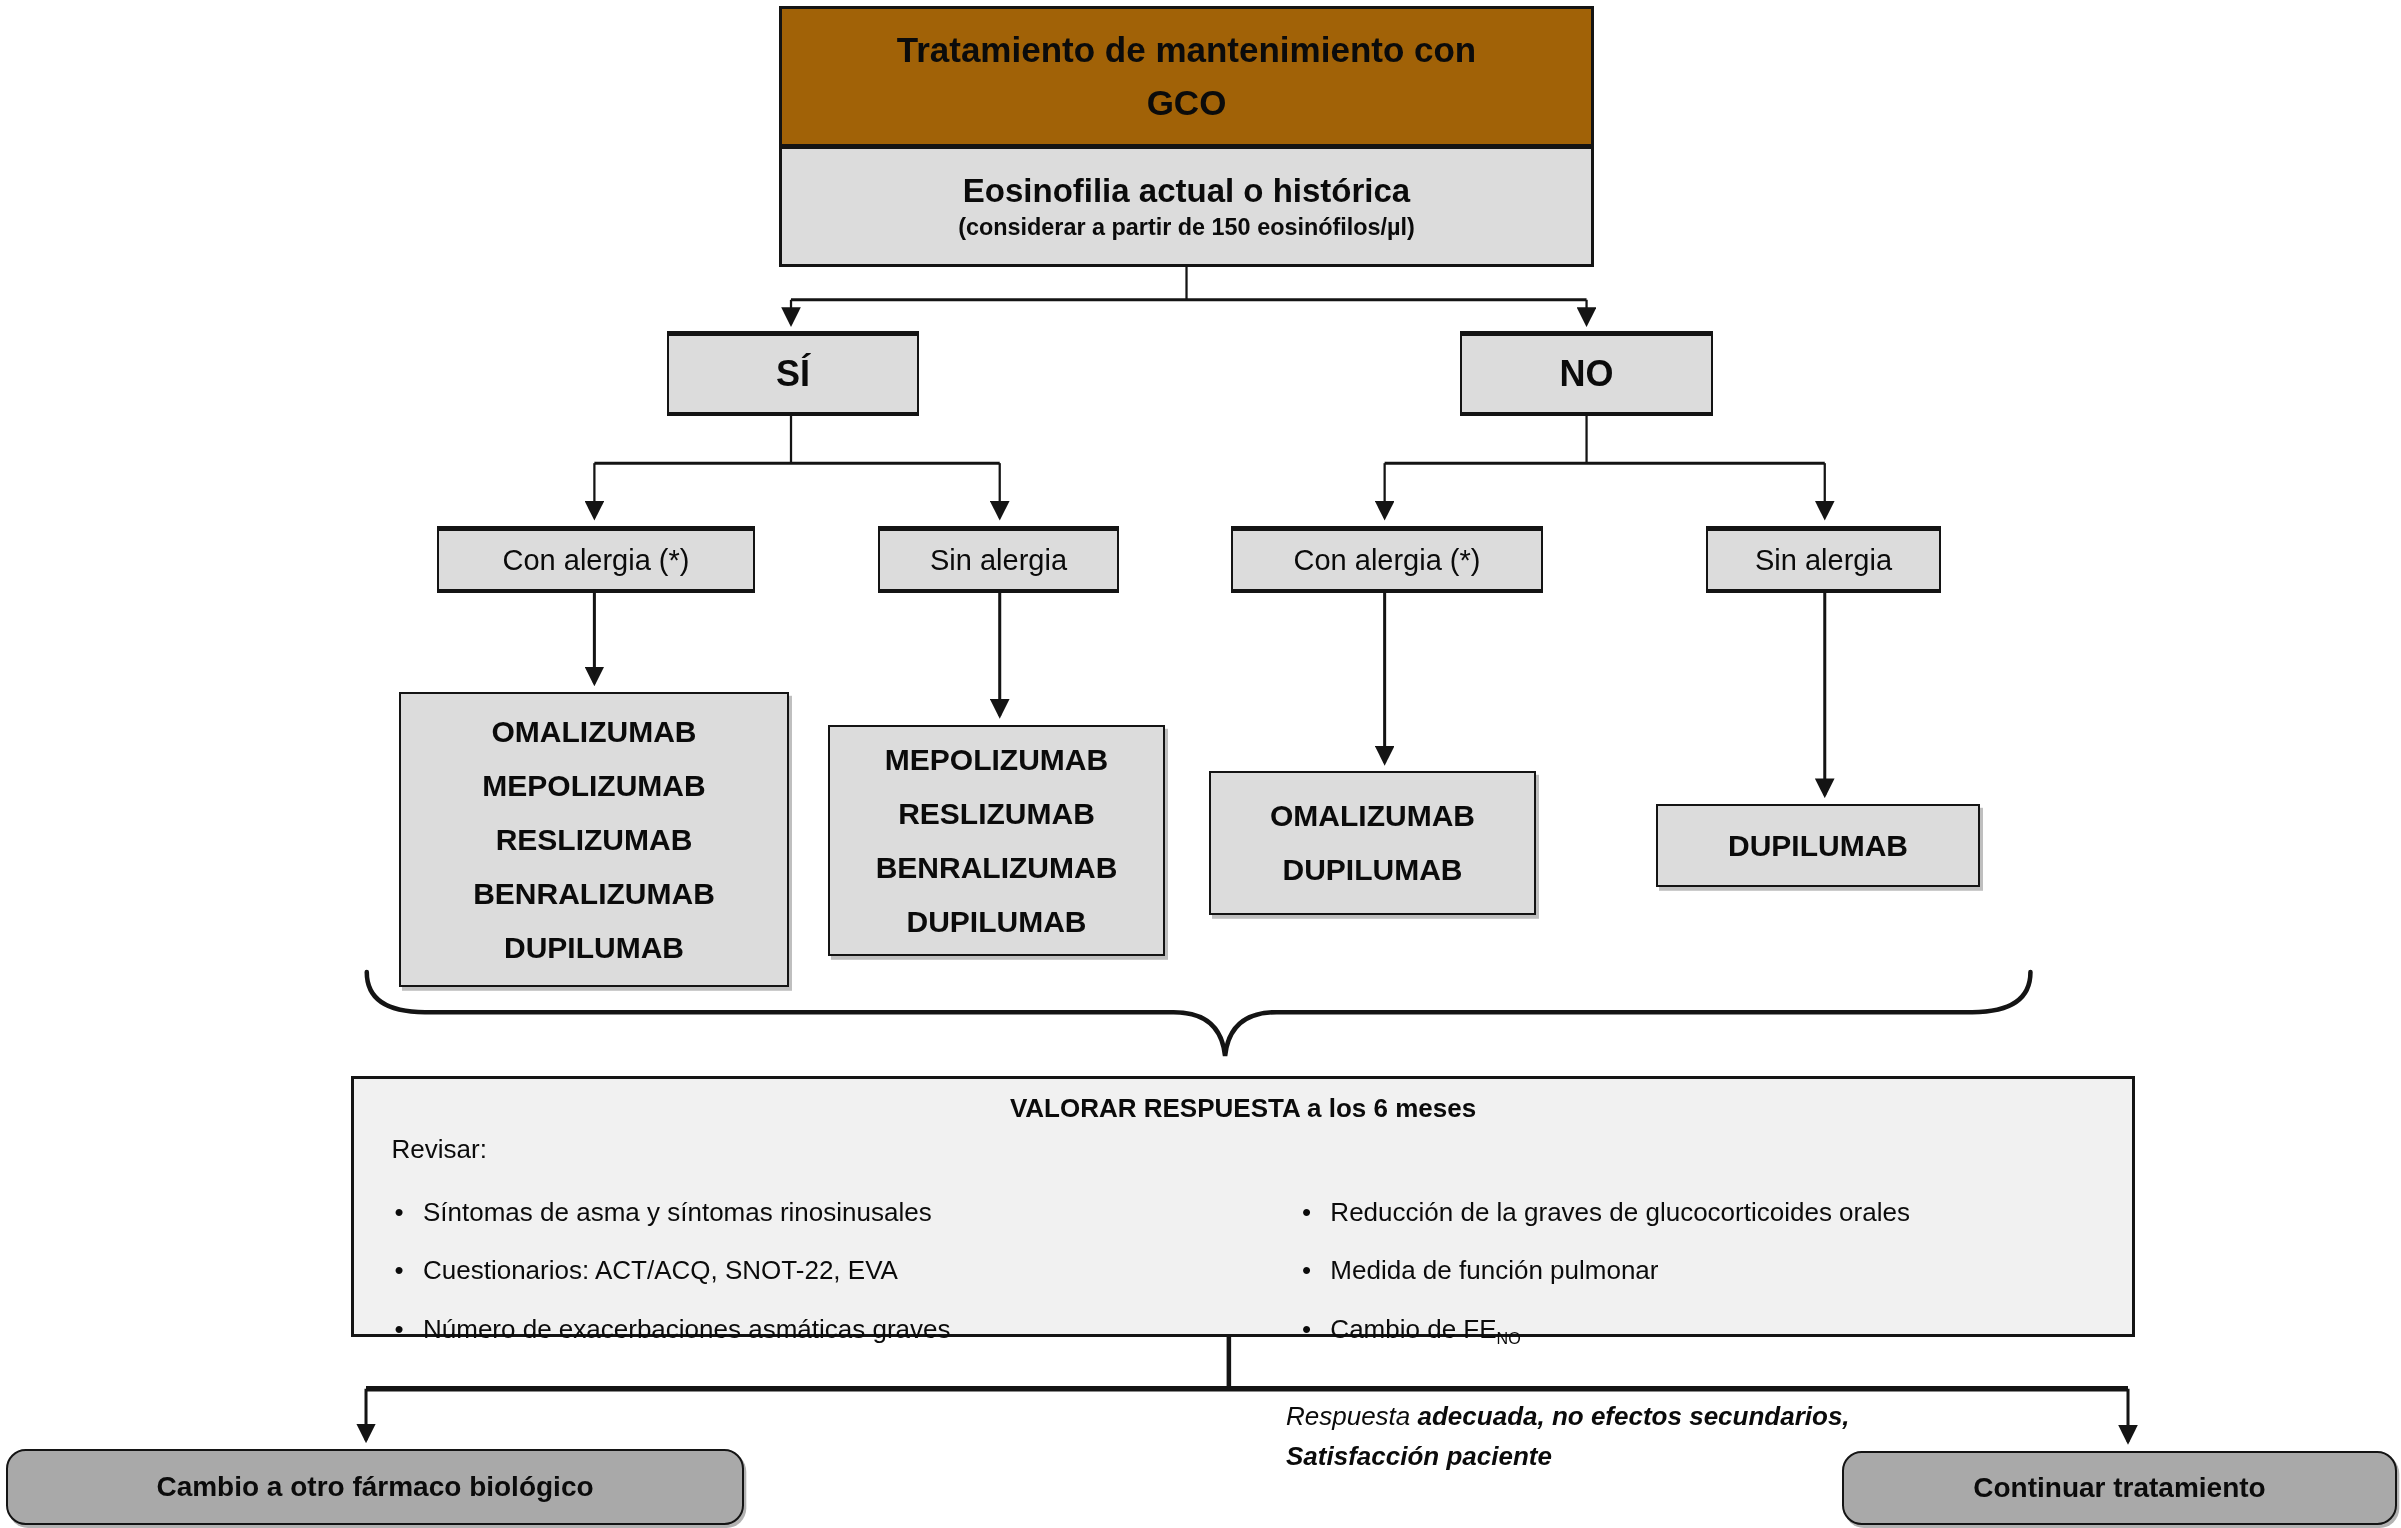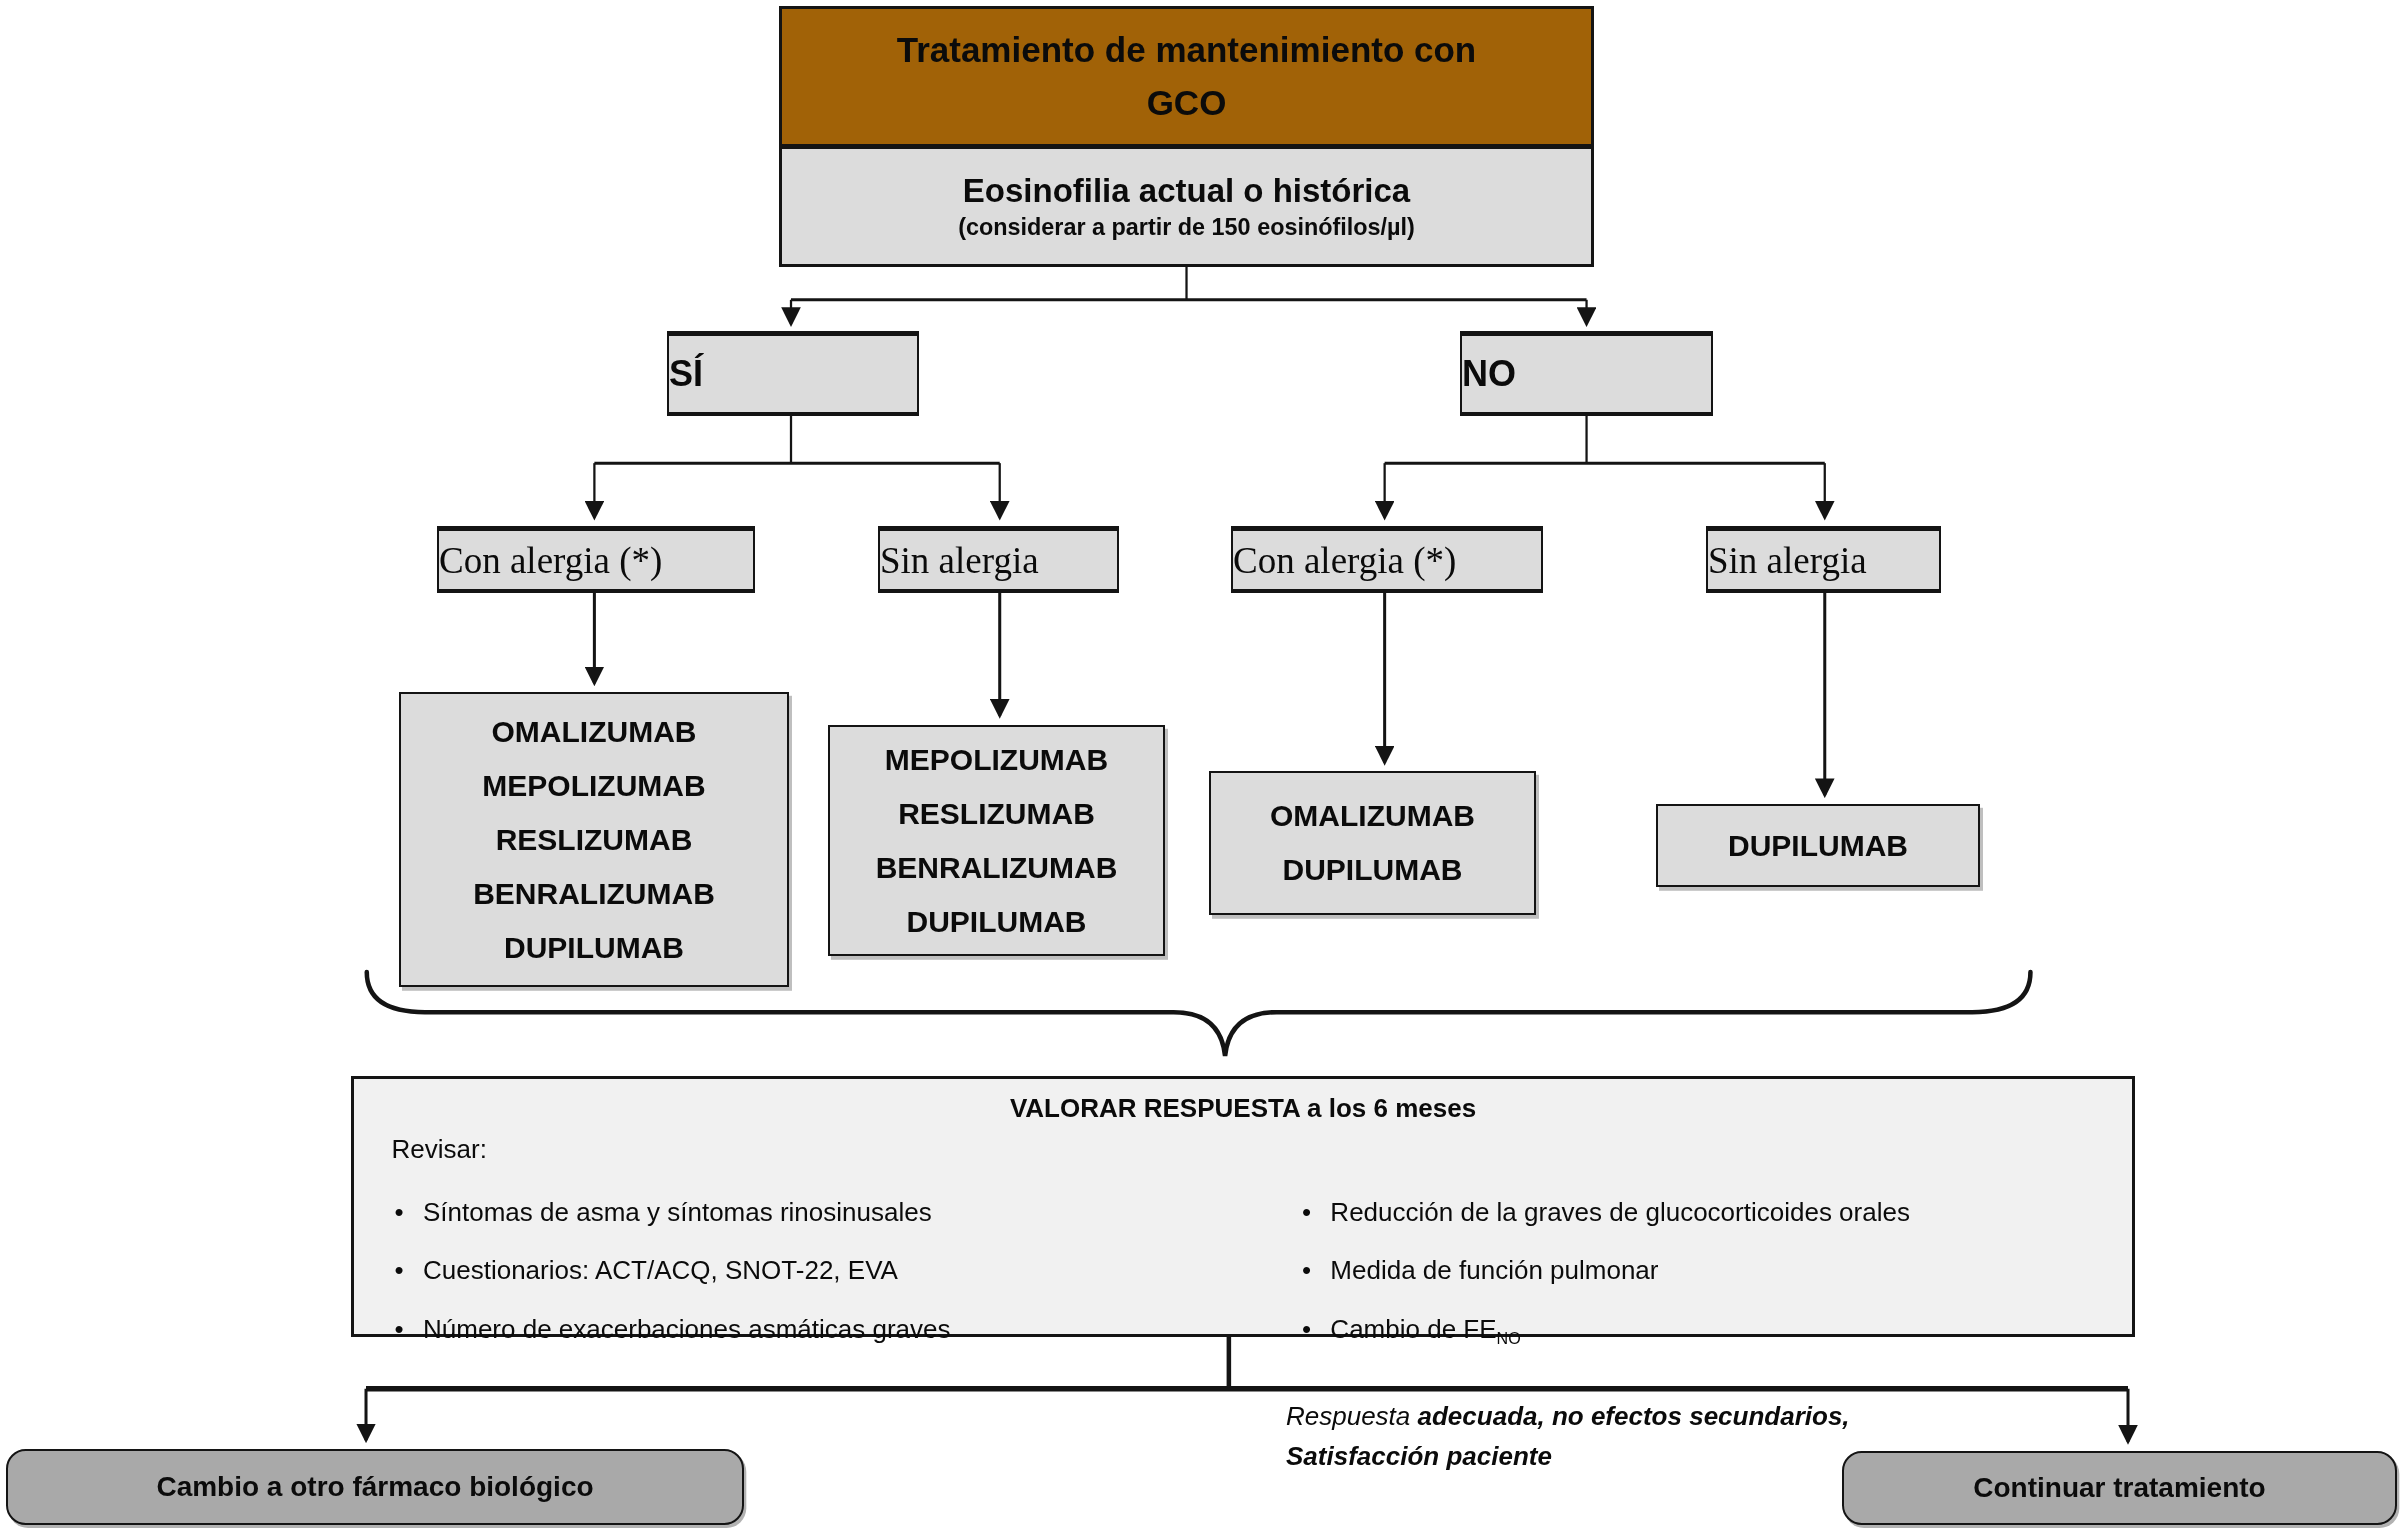--- a/index.html
+++ b/index.html
@@ -10,36 +10,36 @@
   .stage{
     position:relative; width:2401px; height:1529px; background:var(--bg);
     font-family:"Liberation Sans", sans-serif; color:#0b0b0b; overflow:hidden;
   }
   .abs{position:absolute; box-sizing:border-box;}
   .connectors{position:absolute; left:0; top:0; pointer-events:none;}
 
   .node{
     background:var(--box-fill); border:2.3px solid var(--box-border);
     border-top-width:5.3px; border-bottom-width:4.5px;
-    display:flex; align-items:center; justify-content:flex-start; text-align:center;
+    display:flex; align-items:center; justify-content:center; text-align:center;
   }
   .top-title{
     background:#a16207; border:3px solid var(--box-border); border-bottom-width:0;
     display:flex; align-items:center; justify-content:center; text-align:center;
     font-weight:bold; font-size:35px; line-height:1.5;
   }
   .top-title .inner{max-width:628px;}
   .eos{
     background:var(--box-fill); border:3px solid var(--box-border); border-top-width:5.3px;
     display:flex; flex-direction:column; align-items:center; justify-content:center; text-align:center;
   }
   .eos .t1{font-size:33px; font-weight:bold;}
   .eos .t2{font-size:23.4px; font-weight:bold; margin-top:4.5px;}
   .choice{font-size:36px; font-weight:bold;}
-  .allergy{font-size:37px;font-family:Liberation Serif, serif;}
+  .allergy{font-size:29px;}
   .drugbox{
     background:var(--box-fill); border:2.3px solid var(--box-border);
     box-shadow:3px 3.8px 0 rgba(0,0,0,0.25);
     display:flex; flex-direction:column; align-items:center; justify-content:center;
     text-align:center; font-weight:bold; font-size:30px; line-height:1.8;
   }
   .valorar{
     background:var(--panel-fill); border:3px solid var(--box-border);
     padding:13.6px 33px; font-size:26px;
   }

